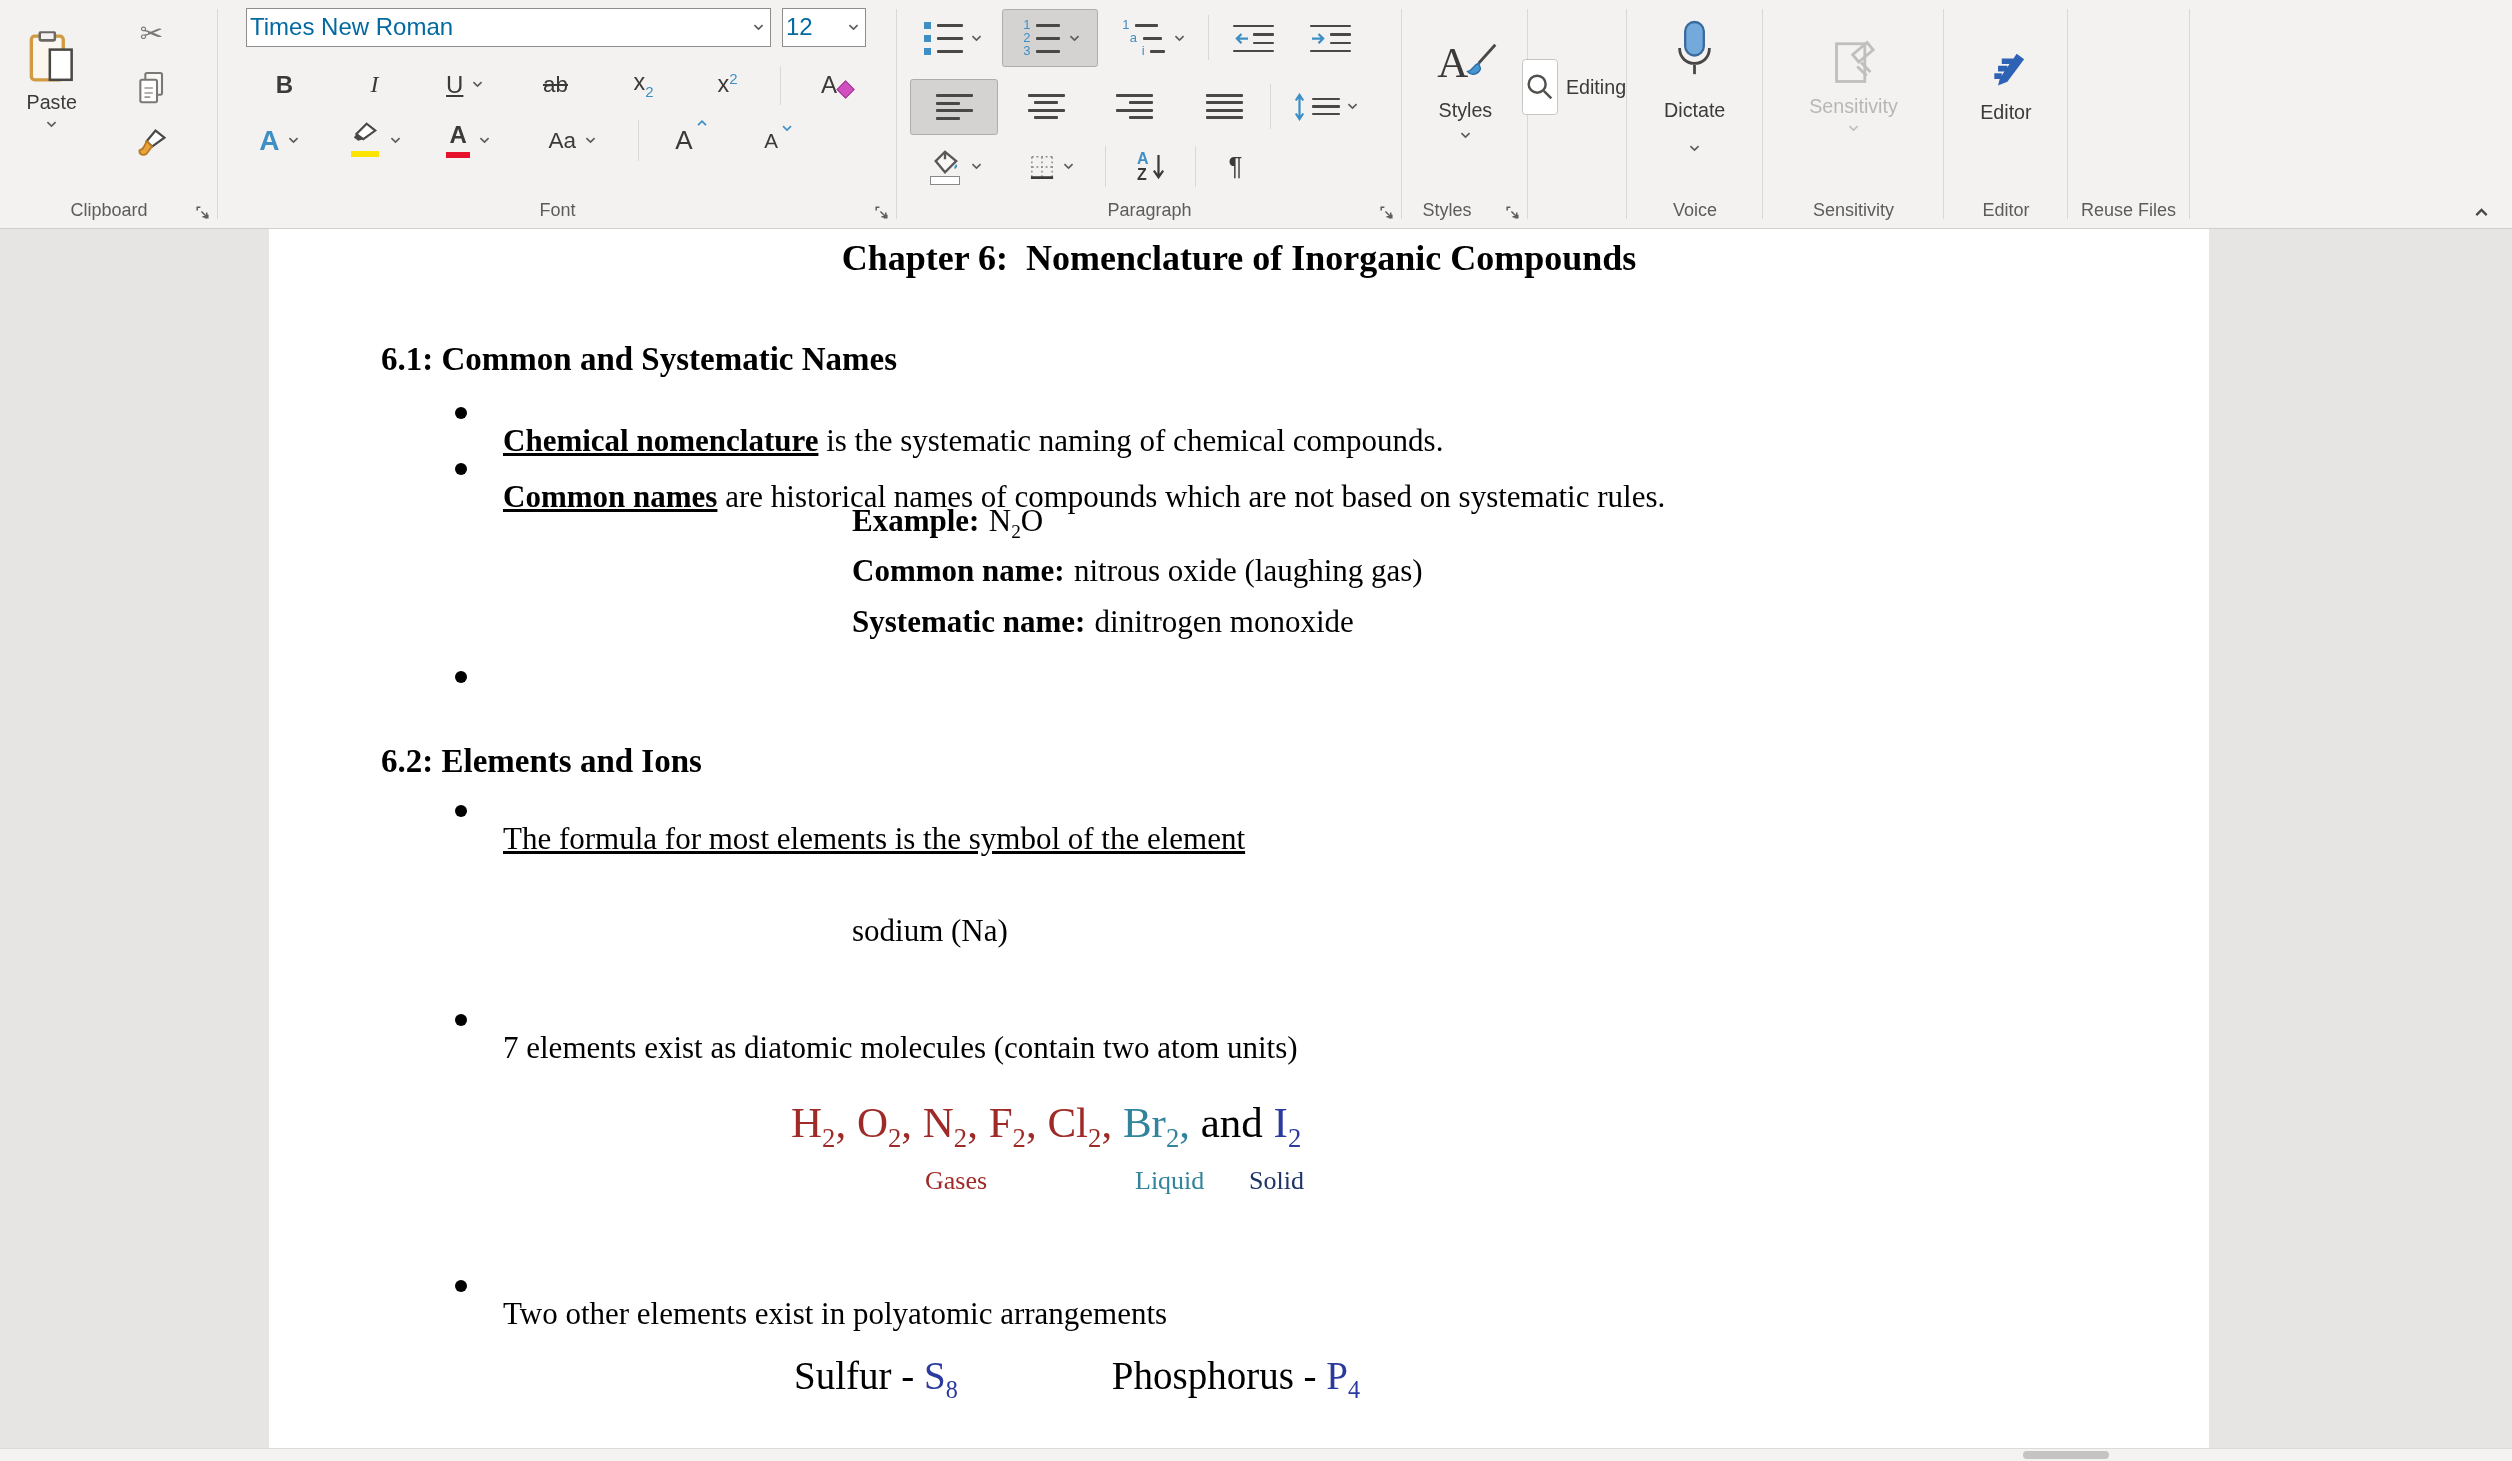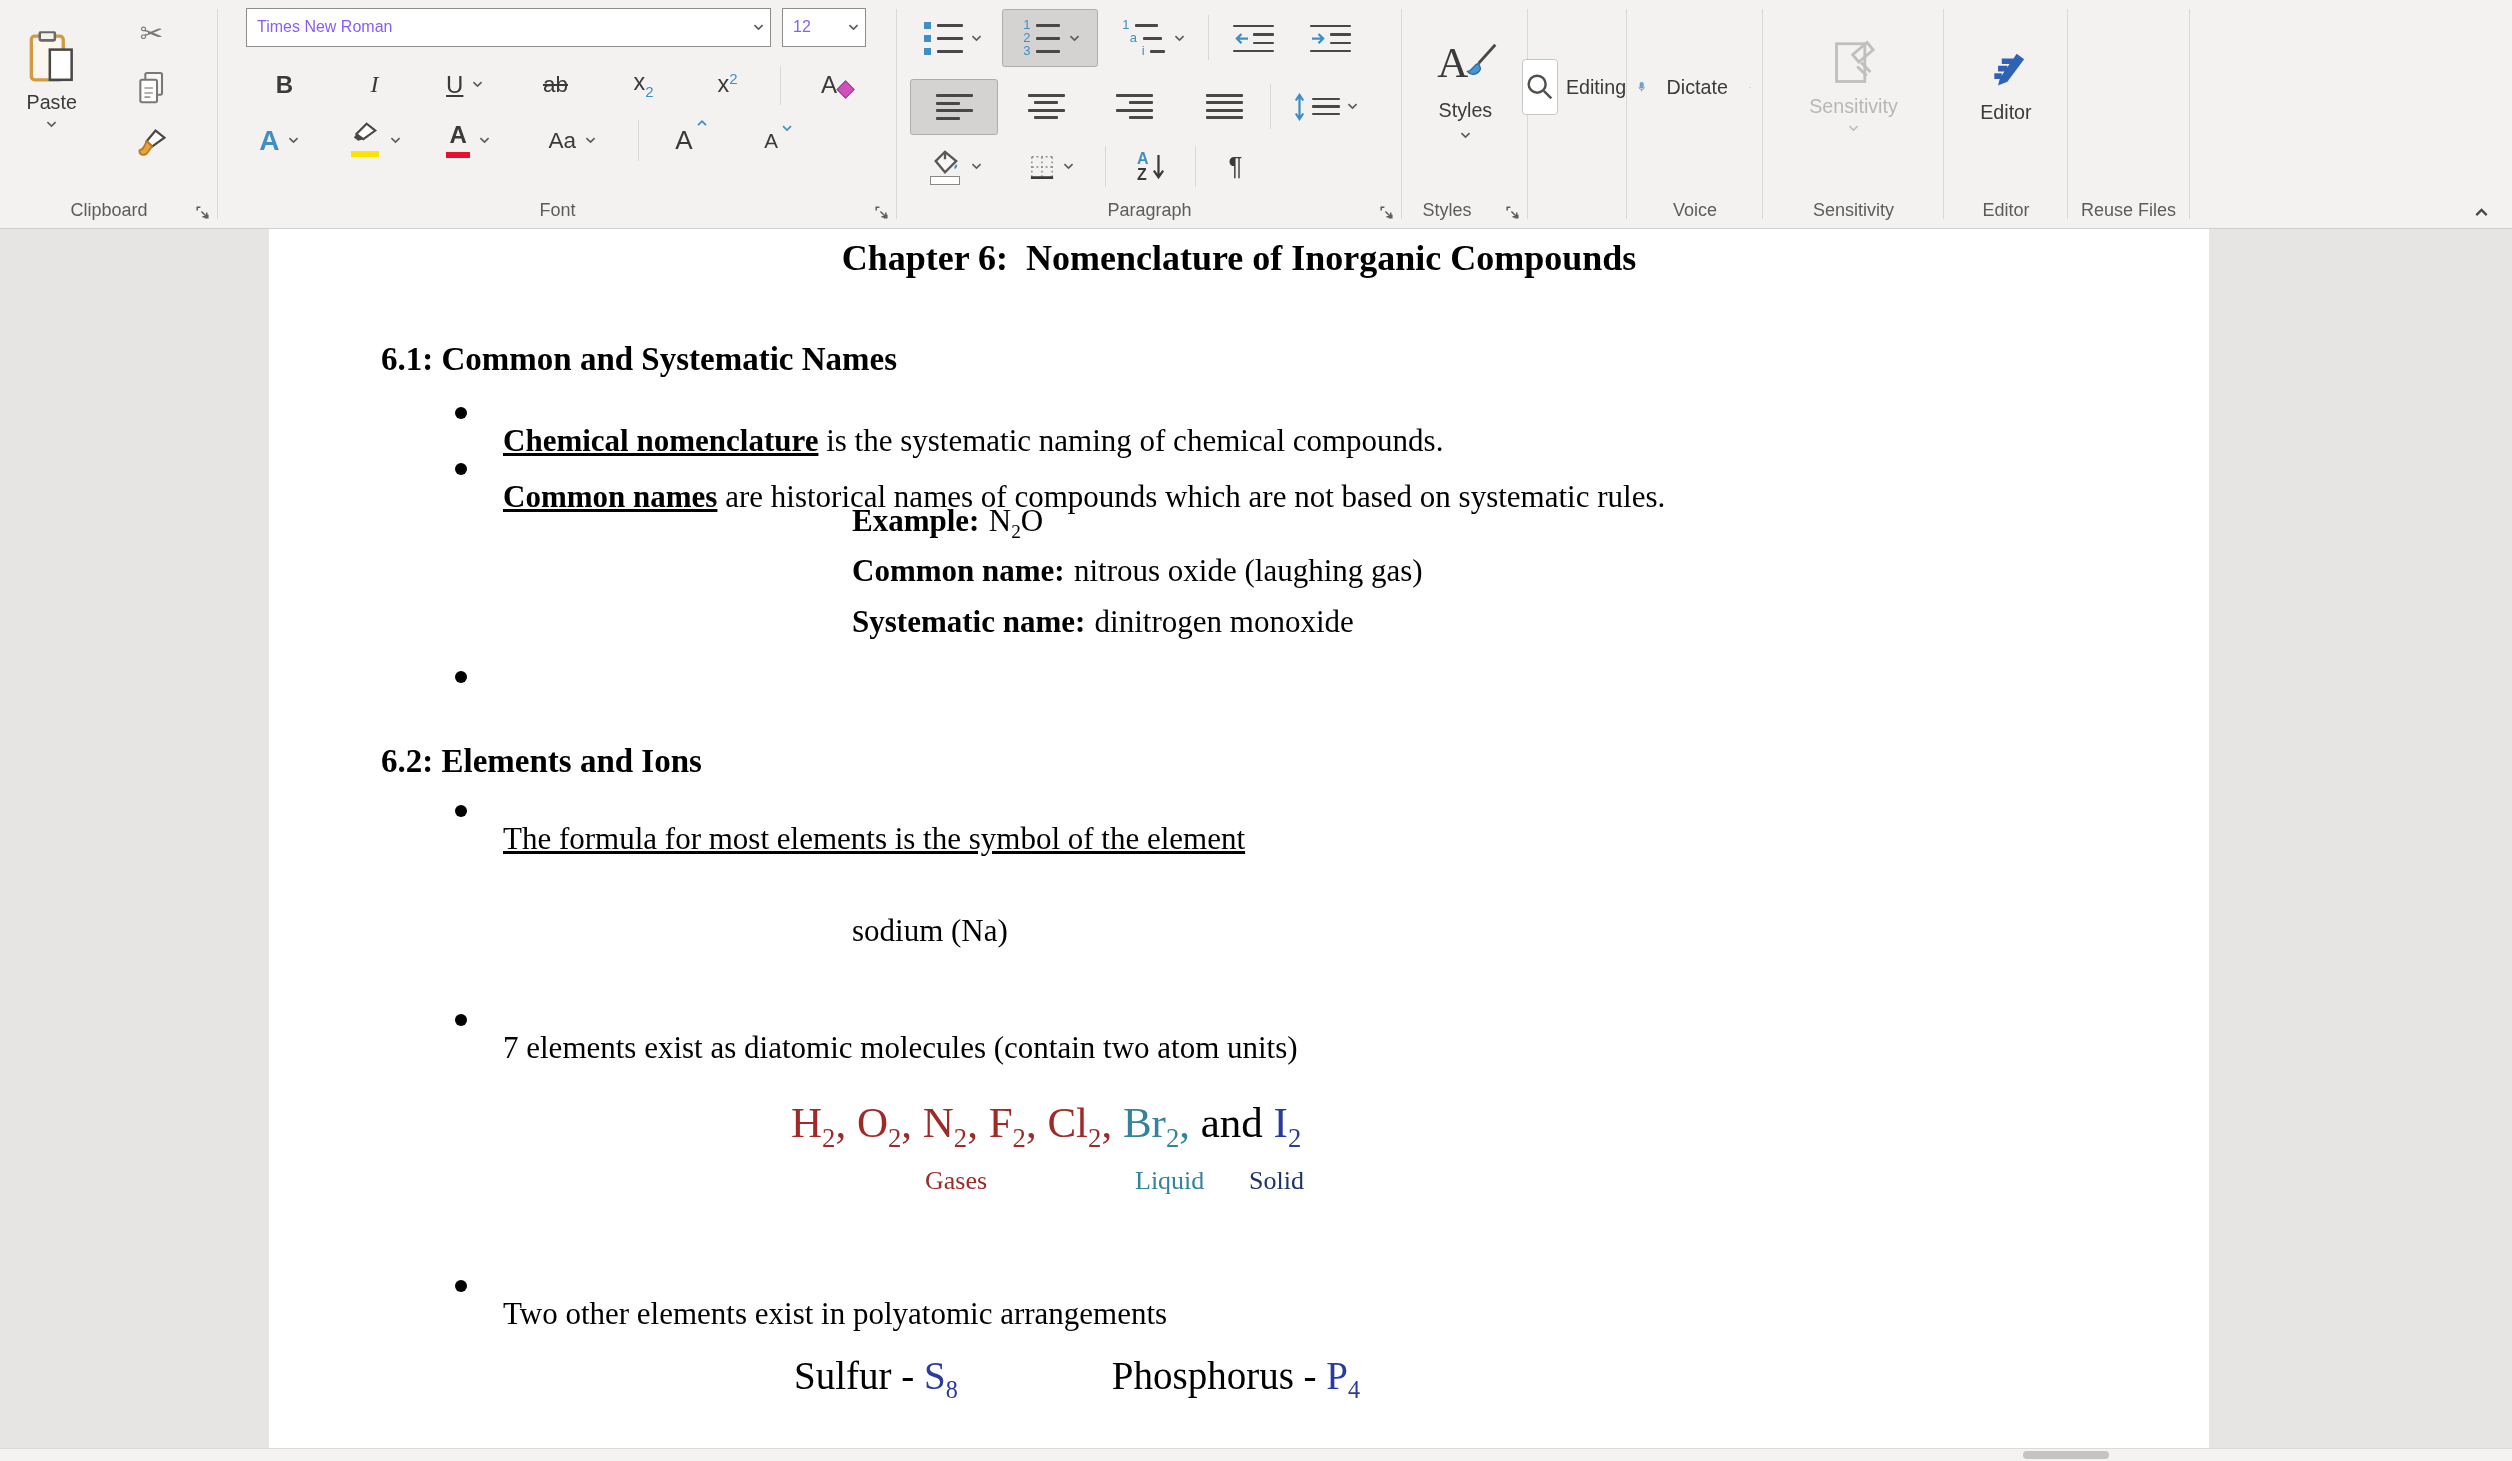--- a/index.html
+++ b/index.html
@@ -13,21 +13,21 @@
   .launcher{position:absolute;right:7.5px;bottom:7.5px;width:17px;height:17px;color:#5E5C5A;cursor:pointer;}
   .ibtn{position:absolute;display:flex;align-items:center;justify-content:center;border-radius:2.8px;cursor:pointer;}
   .ibtn.sel{background:#D5D3D1;border:0.9px solid #AFADAB;}
   .chevsvg{width:13px;height:10.3px;color:#5E5C5A;}
   .btxt{font-size:19.7px;color:#3B3A39;}
   .btxt.gray{color:#B9B7B5;}
   .ico-line{background:#4A4846;height:2.8px;border-radius:0.9px;}
 
   
   .combo{position:absolute;background:#fff;border:0.9px solid #8F8D8B;display:flex;align-items:center;height:39px;box-sizing:border-box;}
-  .combo .cval{flex:1;padding-left:10px;font-size:16px;color:#8b5cf6;white-space:nowrap;overflow:hidden;}
+  .combo .cval{flex:1;padding-left:3px;font-size:24px;color:#0369a1;white-space:nowrap;overflow:hidden;}
   .combo .cchev{width:24px;display:flex;justify-content:center;}
 
   
   .fbold{font-weight:bold;font-size:24px;color:#3B3A39;}
   .fital{font-style:italic;font-family:"Liberation Serif",serif;font-size:24px;color:#3B3A39;}
   .funder{text-decoration:underline;font-size:24px;color:#3B3A39;}
   .fstrike{text-decoration:line-through;font-size:22.5px;color:#3B3A39;}
   .fsubbase,.fsupbase{font-size:23.4px;color:#3B3A39;}
   .fsmall{font-size:15px;color:#3E8FC6;}
   .feffects{font-size:28px;font-weight:bold;color:#3E8FC6;}
@@ -496,21 +496,21 @@
         </span>
         <span class="btxt">Editing</span>
         <svg class="chevsvg" viewBox="0 0 14 11" width="13" height="10.3">
             <use href="#i-chev"></use>
           </svg>
       </div>
       <div class="gsep"></div>
     </section>
 
     <section class="rgroup" style="left:1627px;width:136px;">
-      <div class="ibtn" style="left:11.2px;top:7.5px;width:113px;height:159px;flex-direction:row;gap:21px;">
+      <div class="ibtn" style="left:11.2px;top:7.5px;width:113px;height:159px;flex-direction:column;gap:21px;">
         <svg width="41" height="58" viewBox="0 0 44 62">
             <use href="#i-mic"></use>
           </svg>
         <span class="btxt">Dictate</span>
         <svg class="chevsvg" viewBox="0 0 14 11" width="13" height="10.3">
             <use href="#i-chev"></use>
           </svg>
       </div>
       <div class="glabel">Voice</div>
       <div class="gsep"></div>

